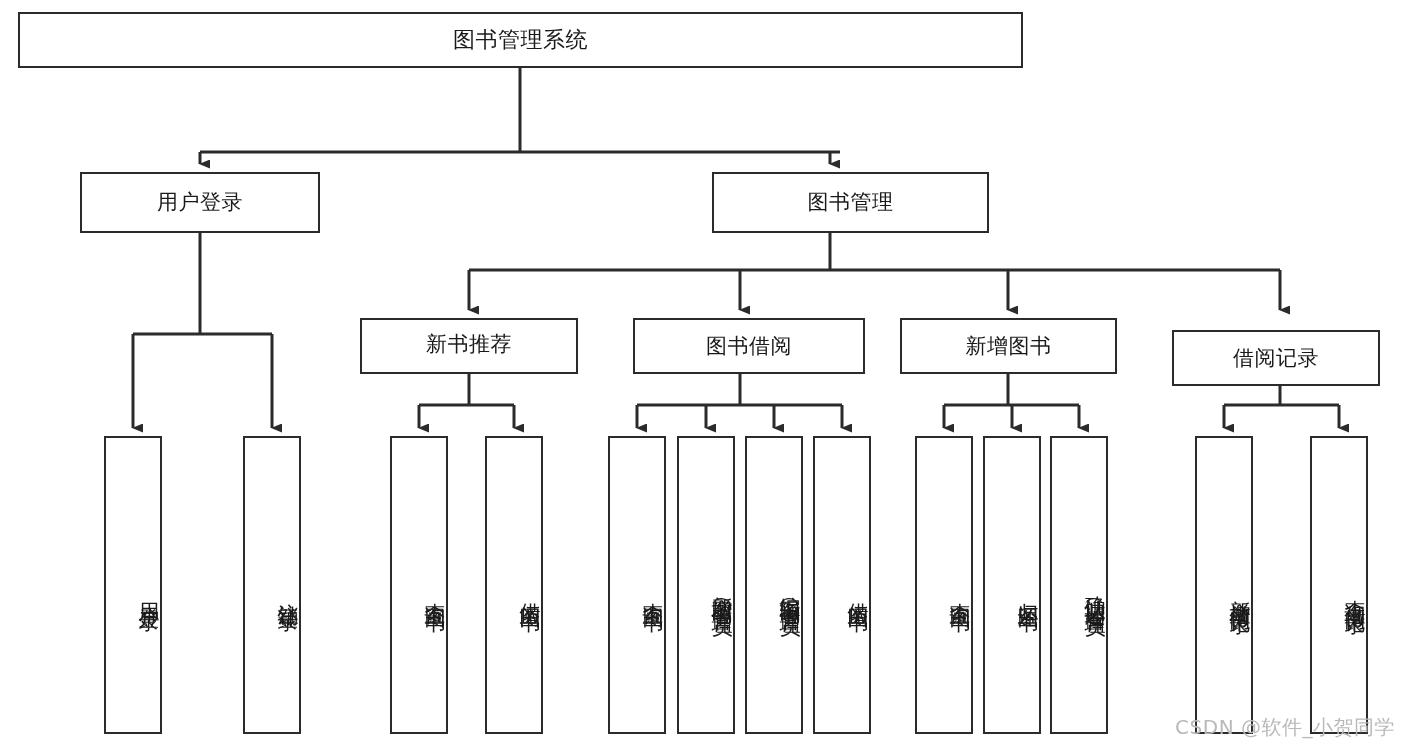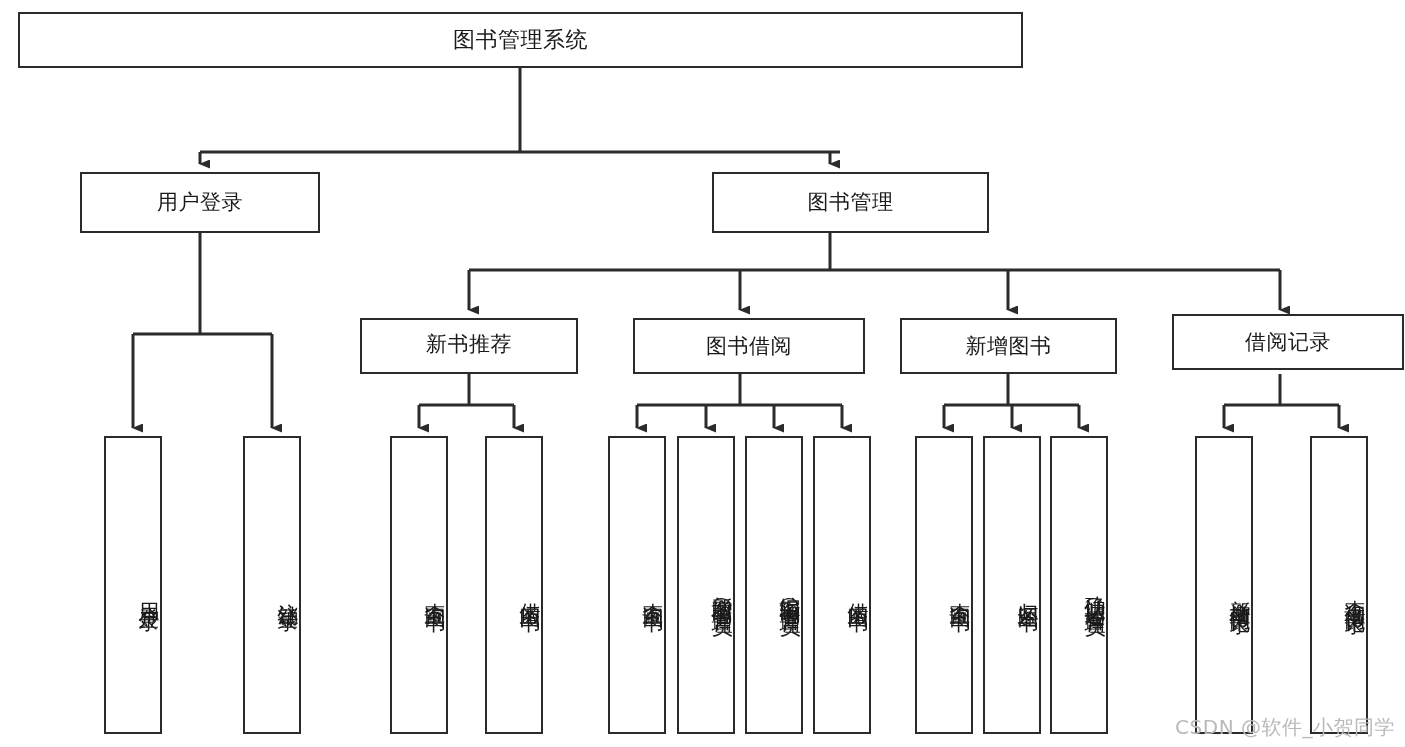--- a/index.html
+++ b/index.html
@@ -135,21 +135,21 @@
 
   <div class="node" style="left: 360px; top: 318px; width: 218px; height: 56px; font-family: Liberation Mono, monospace;">
     <span>新书推荐</span>
   </div>
   <div class="node" style="left: 633px; top: 318px; width: 232px; height: 56px;">
     <span>图书借阅</span>
   </div>
   <div class="node" style="left: 900px; top: 318px; width: 217px; height: 56px;">
     <span>新增图书</span>
   </div>
-  <div class="node" style="left: 1172px; top: 314px; width: 232px; height: 56px;">
+  <div class="node" style="left: 1172px; top: 330px; width: 208px; height: 56px;">
     <span>借阅记录</span>
   </div>
 
   <div class="node leaf" style="left: 104px; top: 436px; width: 58px; height: 298px;">
     <span>用户登录</span>
   </div>
   <div class="node leaf" style="left: 243px; top: 436px; width: 58px; height: 298px;">
     <span>注销登录</span>
   </div>
 

